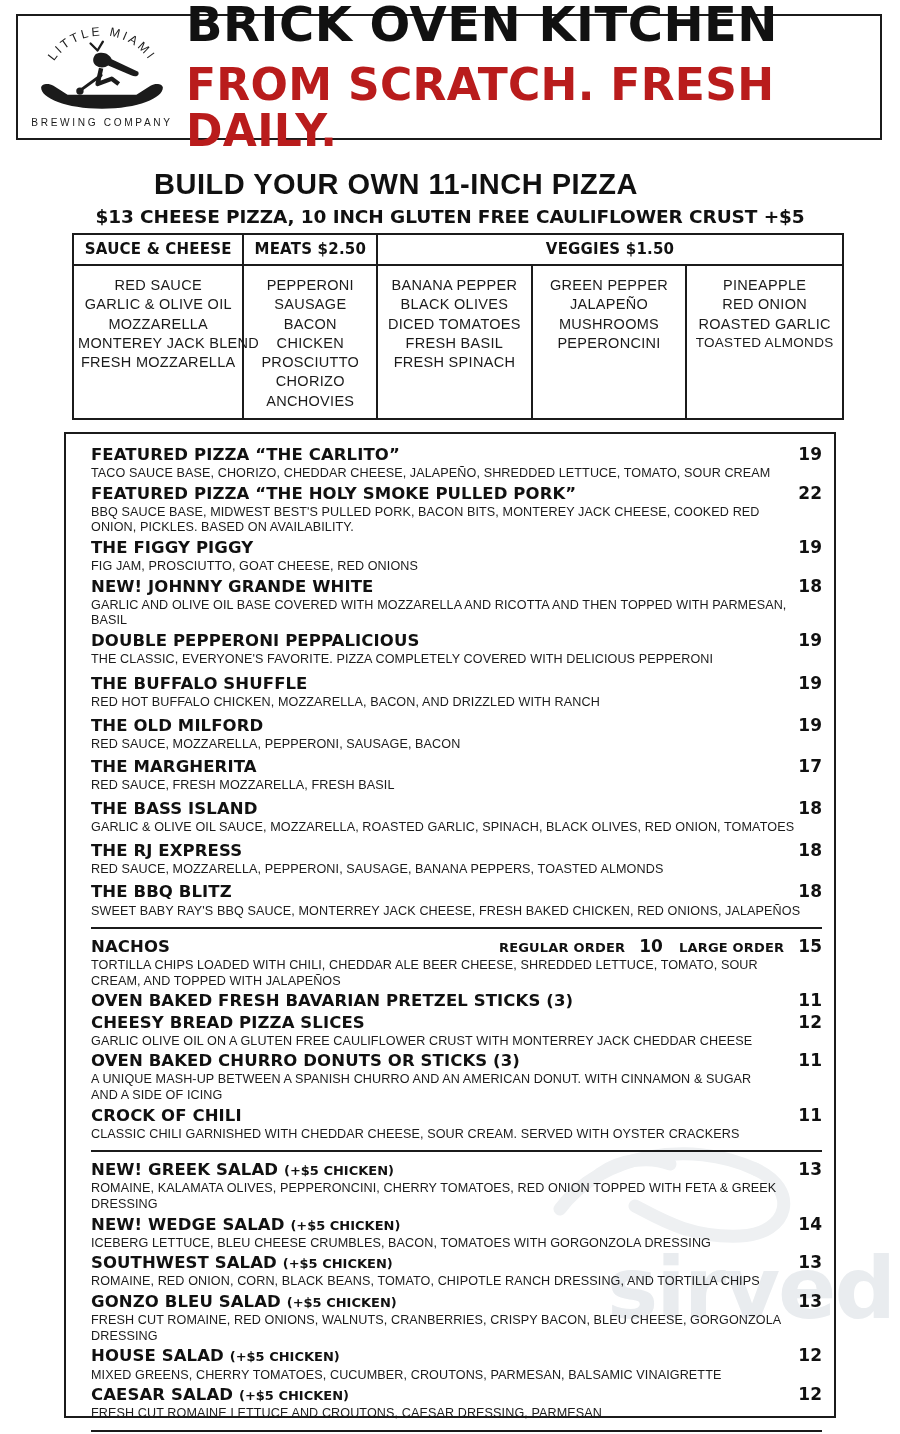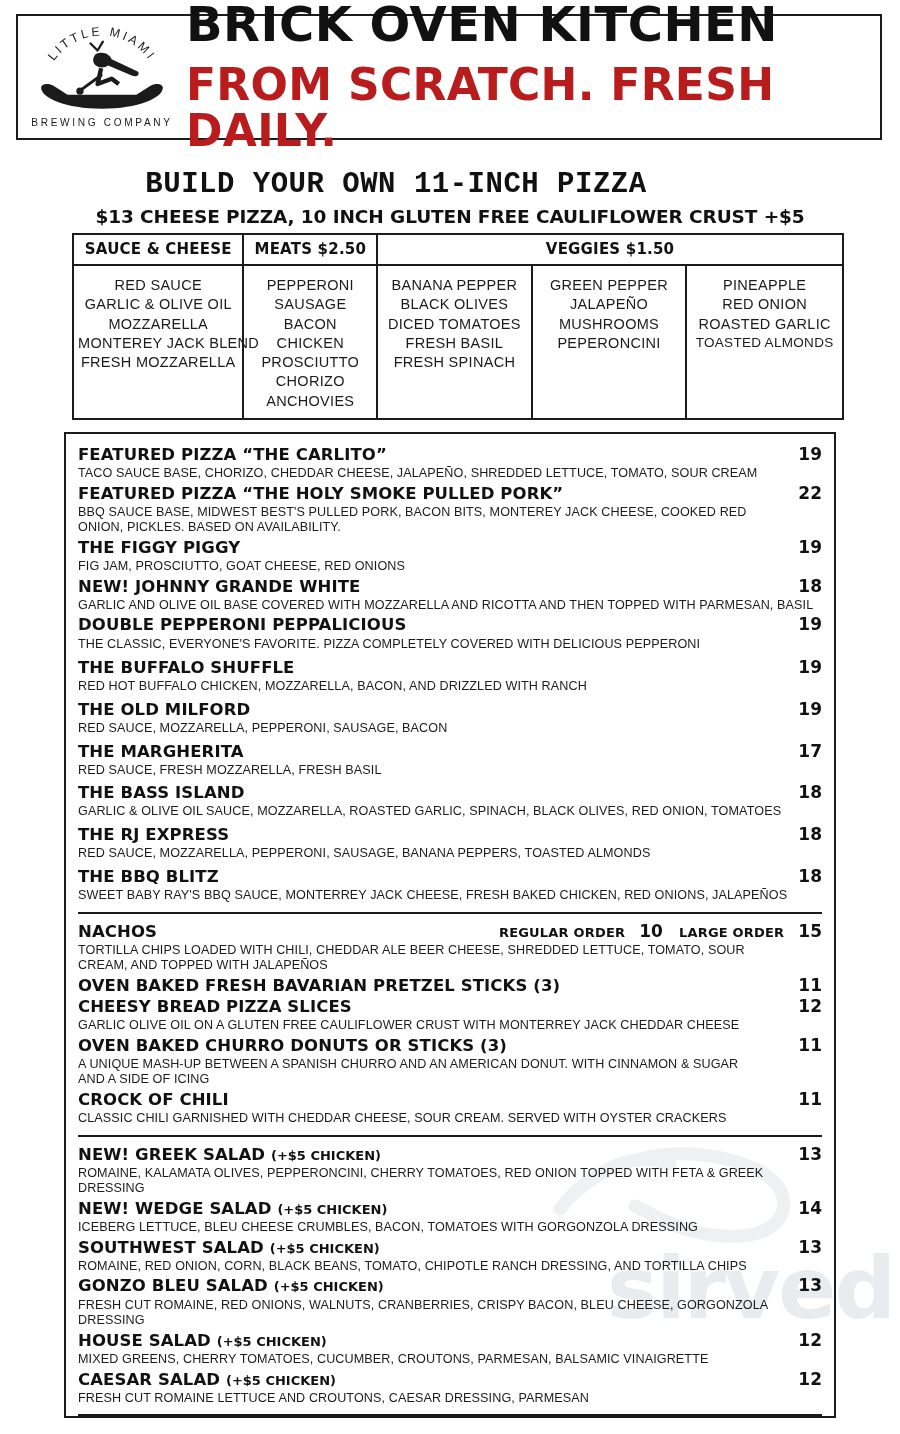--- a/index.html
+++ b/index.html
@@ -88,21 +88,21 @@
     margin-top: 12px;
   }
 
   
   .byo-title {
     position: absolute;
     top: 168px;
     left: 0;
     width: 792px;
     text-align: center;
-    font-family: Liberation Mono, monospace;
+    font-family: Liberation Sans, sans-serif;
     font-weight: 700;
     font-size: 29px;
     letter-spacing: 0.5px;
     z-index: 2;
   }
   .byo-sub {
     position: absolute;
     top: 206px;
     left: 0;
     width: 900px;
@@ -166,21 +166,21 @@
     left: 64px;
     top: 432px;
     width: 772px;
     height: 986px;
     box-sizing: border-box;
     border: 2px solid #1b1b1b;
     background: transparent;
     z-index: 2;
     padding: 10px 12px 0 12px;
   }
-  .menu-inner { position: relative; }
+  .menu-inner { position: relative; margin-left: 13px; }
 
   .section { }
   .section-rule {
     border-top: 2px solid #1b1b1b;
     margin: 8px 0 7px 0;
   }
 
   .item { margin-bottom: 0px; }
   .item-head {
     display: flex;

